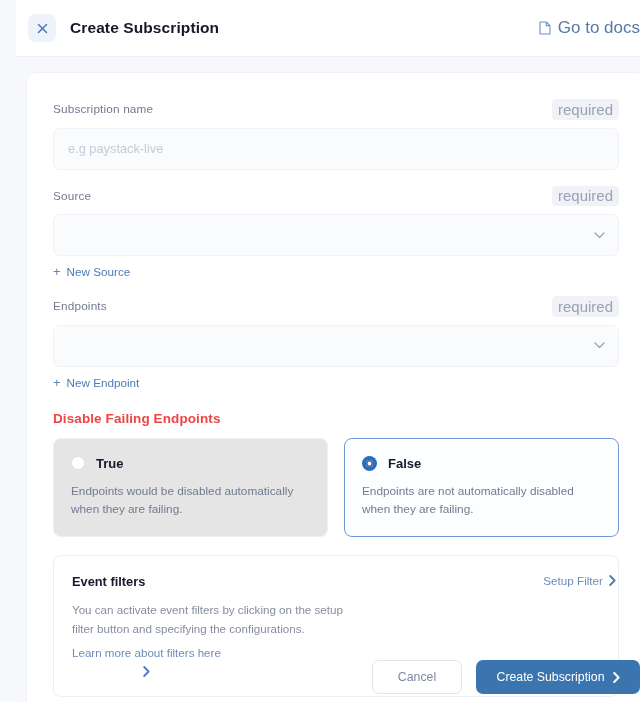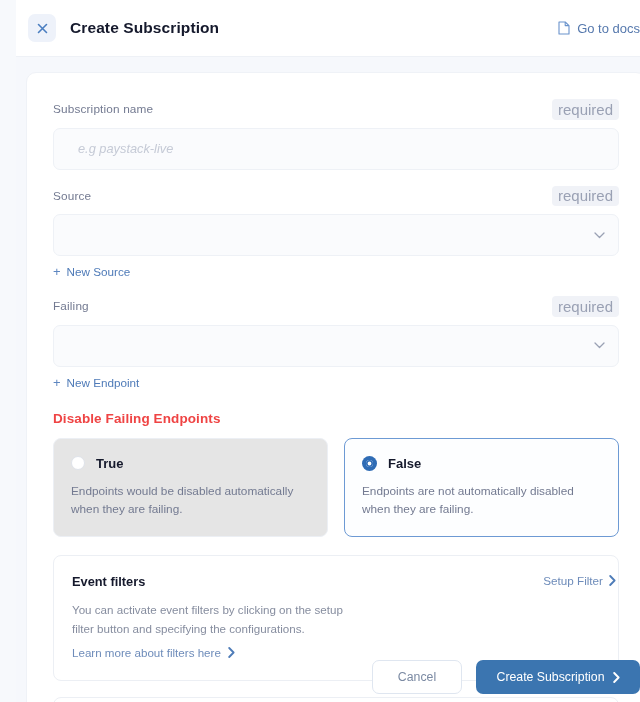--- a/index.html
+++ b/index.html
@@ -33,21 +33,21 @@
     font-size: 15.5px;
     font-weight: bold;
     color: #15192c;
     margin-left: 14px;
     letter-spacing: .1px;
   }
   .header-spacer { flex: 1 1 auto; }
   .docs-link {
     display: flex; align-items: center; gap: 7px;
     color: #5578ad;
-    font-size: 13px;
+    font-size: 17px;
     cursor: pointer;
   }
 
   
   .card {
     position: absolute;
     left: 10px; top: 72px;
     width: 620px;
     background: #ffffff;
     border: 1px solid #eff2f7;
@@ -72,23 +72,22 @@
     border-radius: 4px;
     padding: 2.5px 6px 3px 6px;
     line-height: 1;
   }
   .input-box {
     height: 42px;
     background: #fafbfd;
     border: 1px solid #eef1f6;
     border-radius: 7px;
     display: flex; align-items: center;
-    padding: 0 24px;
+    padding: 0 14px;
     cursor: text;
-    font-style: italic;
   }
   .input-box .placeholder {
     font-size: 12.8px;
     color: #c5cad6;
   }
   .select-box {
     height: 42px;
     background: #fafbfd;
     border: 1px solid #eef1f6;
     border-radius: 7px;
@@ -175,21 +174,21 @@
   }
   .panel-desc {
     font-size: 11.6px;
     color: #868d9f;
     line-height: 1.62;
     margin-top: 12px;
     max-width: 290px;
   }
   .panel-link {
     display: inline-flex; align-items: center; gap: 7px;
-    font-size: 11.6px; color: #6e8cba; margin-top: 7px; cursor: pointer;
+    font-size: 11.6px; color: #6e8cba; margin-top: 7px; cursor: pointer; flex-direction: column;
   }
 
   .toggle-panel {
     border: 1px solid #eceff4;
     border-radius: 8px;
     background: #ffffff;
     margin-top: 16px;
     padding: 0 18px;
     height: 50px;
     display: flex; align-items: center; justify-content: space-between;
@@ -287,21 +286,21 @@
         </svg>
       </div>
       <div class="add-link">
         <span class="plus">+</span>
         <span>New Source</span>
       </div>
     </div>
 
     <div class="field">
       <div class="field-head">
-        <span class="field-label">Failing</span>
+        <span class="field-label">Endpoints</span>
         <span class="required-badge">required</span>
       </div>
       <div class="select-box">
         <svg width="11" height="7" viewBox="0 0 11 7">
           <path d="M1 1 L5.5 5.5 L10 1" fill="none" stroke="#9aa1b4" stroke-width="1.3" stroke-linecap="round" stroke-linejoin="round"></path>
         </svg>
       </div>
       <div class="add-link">
         <span class="plus">+</span>
         <span>New Endpoint</span>

